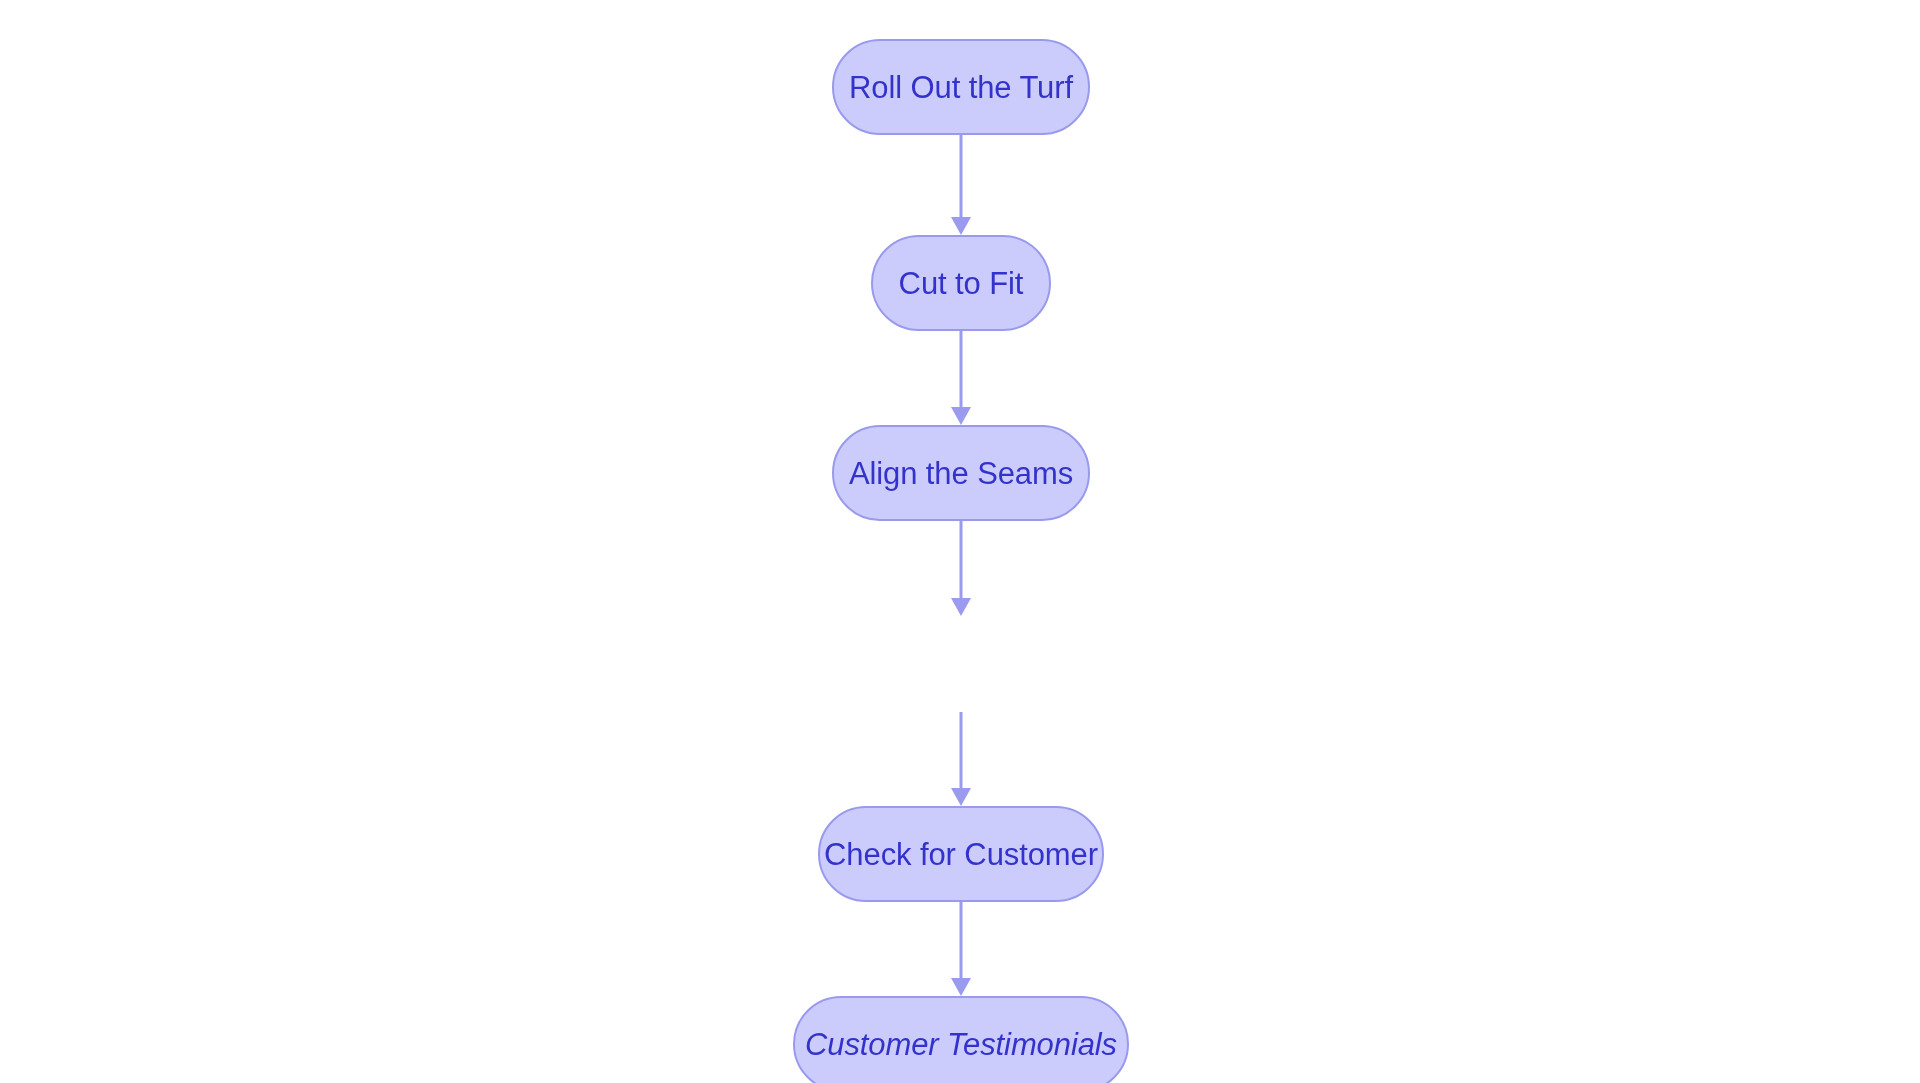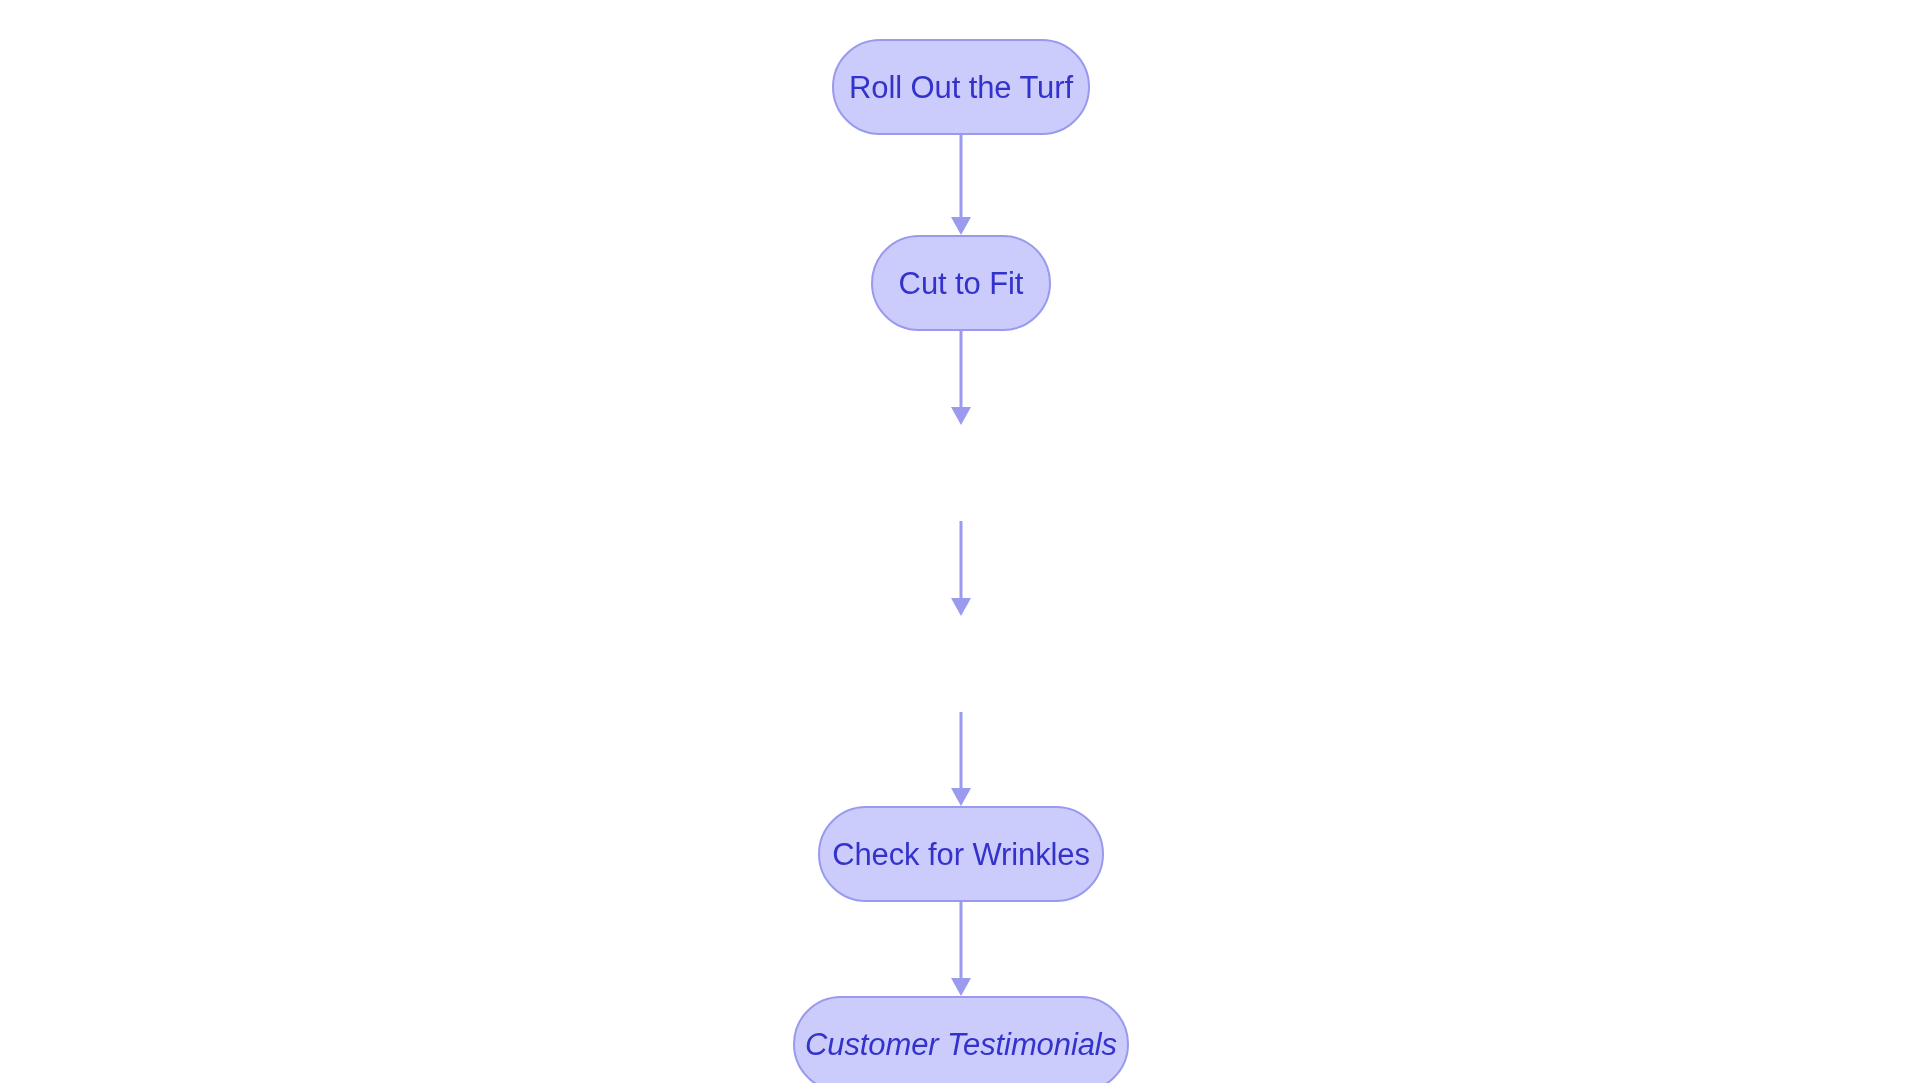--- a/index.html
+++ b/index.html
@@ -107,21 +107,24 @@
       <div class="edge-line" style="height: 77px;"></div>
       <div class="edge-arrow"></div>
     </div>
 
     <div class="node" style="left: 961px; top: 11px; width: 258px;">
       <span class="node-label">Roll Out the Turf</span>
     </div>
     <div class="node" style="left: 961px; top: 207px; width: 180px;">
       <span class="node-label">Cut to Fit</span>
     </div>
+    <div class="node" style="left: 961px; top: 397px; width: 258px;">
+      <span class="node-label">Align the Seams</span>
+    </div>
     <div class="node" style="left: 961px; top: 778px; width: 286px;">
-      <span class="node-label">Check for Wrinkles</span>
+      <span class="node-label">Check for Customer</span>
     </div>
     <div class="node" style="left: 961px; top: 968px; width: 336px; font-style: italic;">
       <span class="node-label">Customer Testimonials</span>
     </div>
 
   </div>
 </div>
 
 </body></html>

